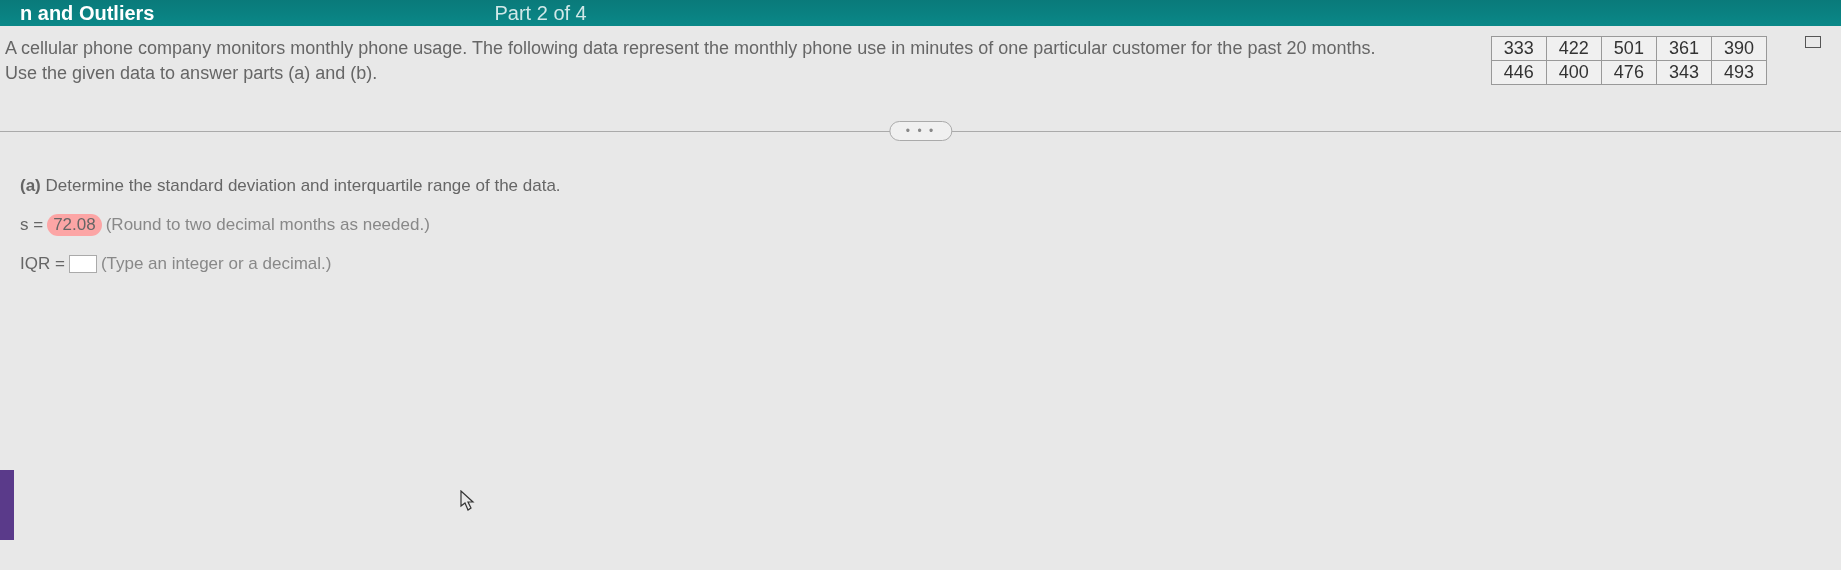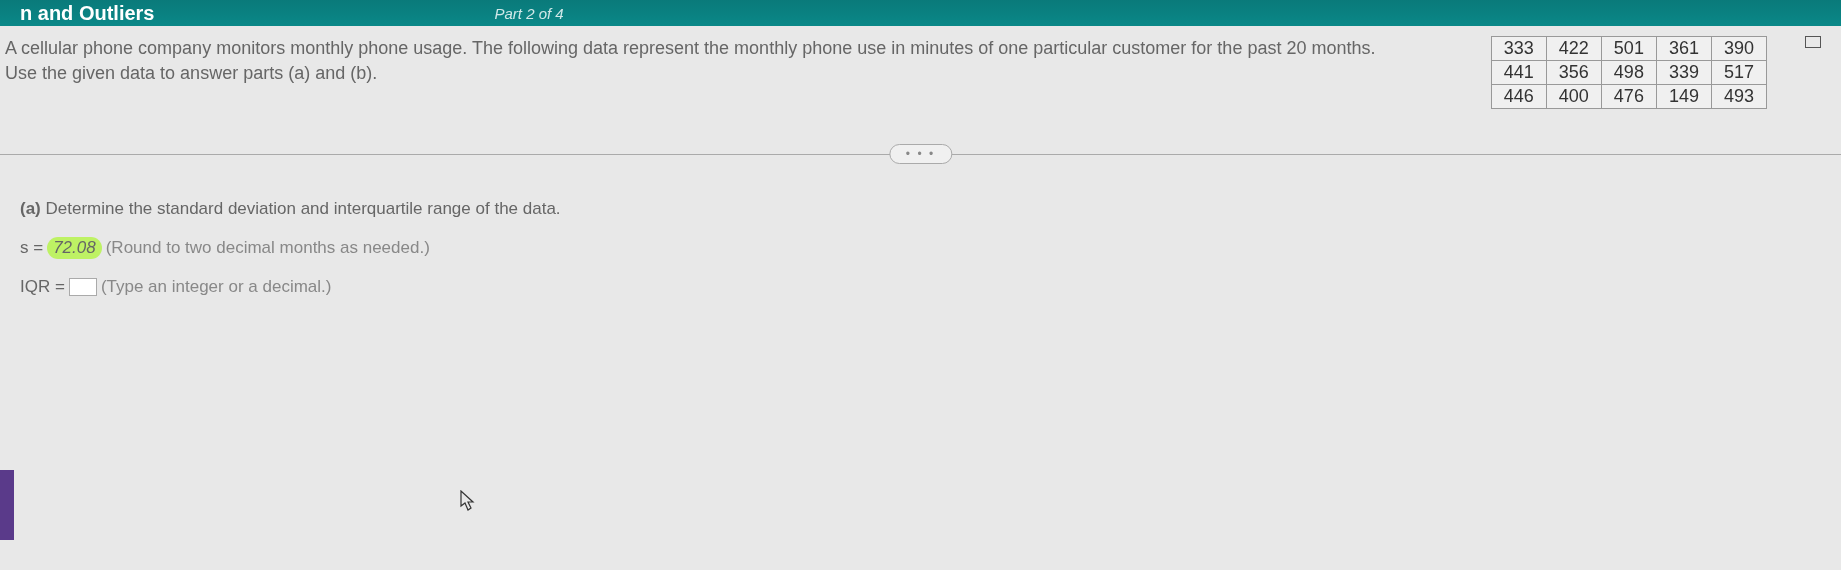--- a/index.html
+++ b/index.html
@@ -22,23 +22,22 @@
       display: flex;
       align-items: center;
       padding: 0 20px;
     }
     .header-title {
       font-size: 20px;
       font-weight: bold;
       margin-right: 340px;
     }
     .header-part {
-      font-size: 15px;
+      font-size: 20px;
       color: #d0e8e8;
-      font-style: italic;
     }
     .content {
       padding: 10px 20px 0 0;
       display: flex;
       gap: 52px;
       align-items: flex-start;
     }
     .problem-text {
       flex: 1;
       color: #666;
@@ -101,24 +100,23 @@
     .question-prompt {
       margin-bottom: 18px;
     }
     .answer-line {
       margin-bottom: 18px;
       display: flex;
       align-items: center;
       gap: 4px;
     }
     .filled-value {
-      background: #bef264;
+      background: #fca5a5;
       padding: 1px 6px;
       border-radius: 11px;
-      font-style: italic;
     }
     .hint {
       color: #888;
     }
     .input-box {
       display: inline-block;
       width: 28px;
       height: 18px;
       border: 1px solid #aaa;
       background: #fff;
@@ -160,31 +158,24 @@
     <table class="data-table">
       <tbody>
         <tr>
           <td>333</td>
           <td>422</td>
           <td>501</td>
           <td>361</td>
           <td>390</td>
         </tr>
         <tr>
-          <td>441</td>
-          <td>356</td>
-          <td>498</td>
-          <td>339</td>
-          <td>517</td>
-        </tr>
-        <tr>
           <td>446</td>
           <td>400</td>
           <td>476</td>
-          <td>149</td>
+          <td>343</td>
           <td>493</td>
         </tr>
       </tbody>
     </table>
     <span class="popout-icon"></span>
   </div>
 </div>
 
 <div class="separator-row">
   <div class="separator-line"></div>

